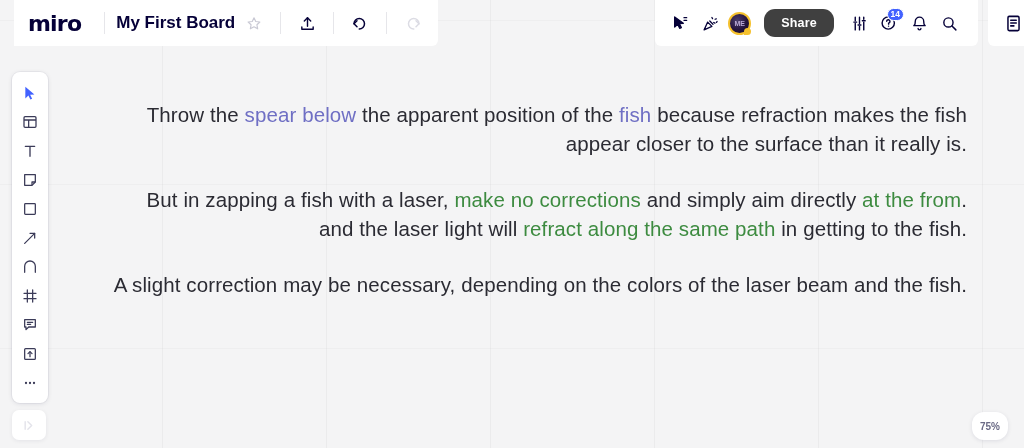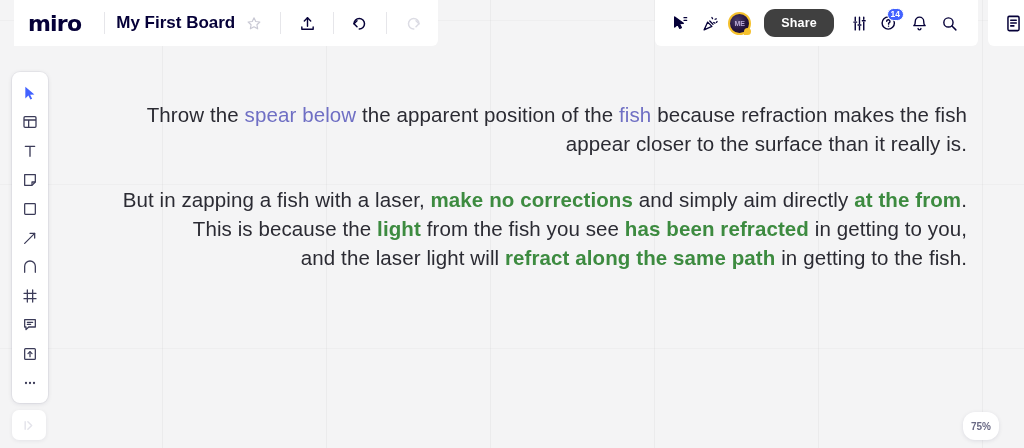--- a/index.html
+++ b/index.html
@@ -28,21 +28,21 @@
     left:107px; top:100px;
     width:860px;
     font-size:20.5px;
     line-height:29px;
     color:#2b2b33;
     letter-spacing:.1px;
   }
   #textblock p { margin:0;text-align:right; }
   #textblock .gap { height:27px; }
   .hl-purple { color:#6f6fc4; }
-  .hl-green  { color:#3d8b40;font-weight:bold; }
+  .hl-green  { color:#3d8b40; }
 
   
   #topbar {
     position:absolute; left:14px; top:0; width:1024px; height:46px;
     pointer-events:none;
   }
   .bar-group {
     position:absolute; top:0; height:46px;
     background:#ffffff;
     display:flex; align-items:center;
@@ -117,21 +117,21 @@
 
   
   #collapse-btn {
     position:absolute; left:12px; bottom:8px;
     width:34px; height:30px; background:#fff; border-radius:7px;
     display:flex; align-items:center; justify-content:center;
     color:#e3e3ea; cursor:pointer; font-size:11px;
     box-shadow:0 1px 4px rgba(5,0,56,.07);
   }
   #zoom-widget {
-    position:absolute; right:25px; bottom:8px;
+    position:absolute; right:16px; bottom:8px;
     min-width:36px; height:28px; padding:0 8px;
     background:#fff; border-radius:12px;
     display:flex; align-items:center; justify-content:center;
     font-size:10px; font-weight:600; color:#6a6a85;
     box-shadow:0 1px 4px rgba(5,0,56,.10);
     cursor:pointer;
   }
   svg { display:block; }
 </style>
 </head>
@@ -142,26 +142,26 @@
   <div id="canvas">
     <div id="textblock">
       <p>
         <span>Throw the </span><span class="hl-purple">spear below</span><span> the apparent position of the </span><span class="hl-purple">fish</span><span> because refraction makes the fish appear closer to the surface than it really is.</span>
       </p>
       <div class="gap"></div>
       <p>
         <span>But in zapping a fish with a laser, </span><span class="hl-green">make no corrections</span><span> and simply aim directly </span><span class="hl-green">at the from</span><span>.</span>
       </p>
       <p>
-        <span>This is because the </span><span class="hl-green">light</span><span> from the fish you see </span><span class="hl-green">has been refracted</span><span> in getting to you,</span>
-      </p>
-      <p>
         <span>and the laser light will </span><span class="hl-green">refract along the same path</span><span> in getting to the fish.</span>
       </p>
       <div class="gap"></div>
+      <p>
+        <span>A slight correction may be necessary, depending on the colors of the laser beam and the fish.</span>
+      </p>
     </div>
   </div>
 
   <div id="topbar">
 
     <div class="bar-group" id="grp-left">
       <div class="logo">miro</div>
       <div class="vdiv"></div>
       <div class="board-title">My First Board</div>
       <div class="icon-btn dim" style="margin-left:4px">

